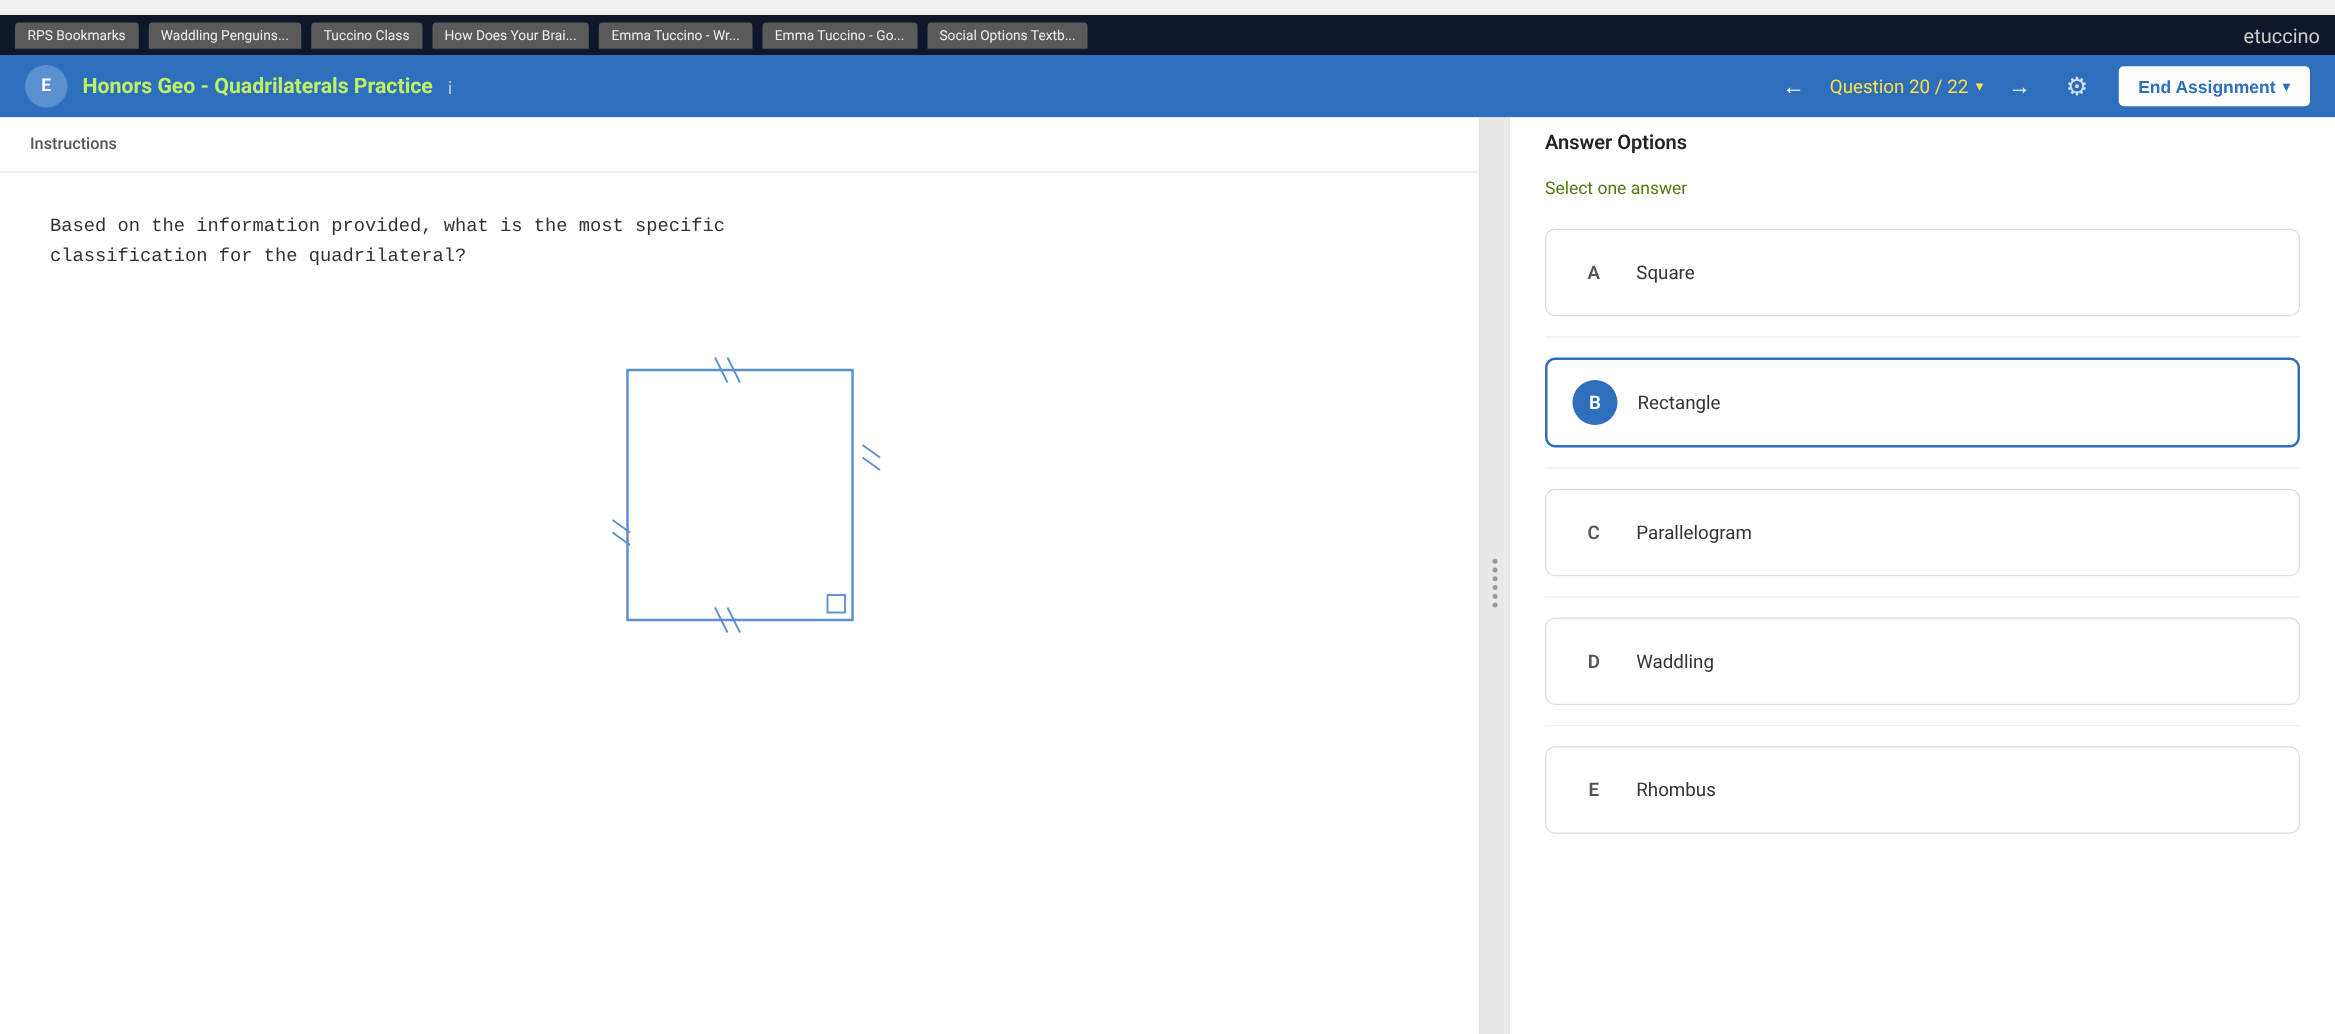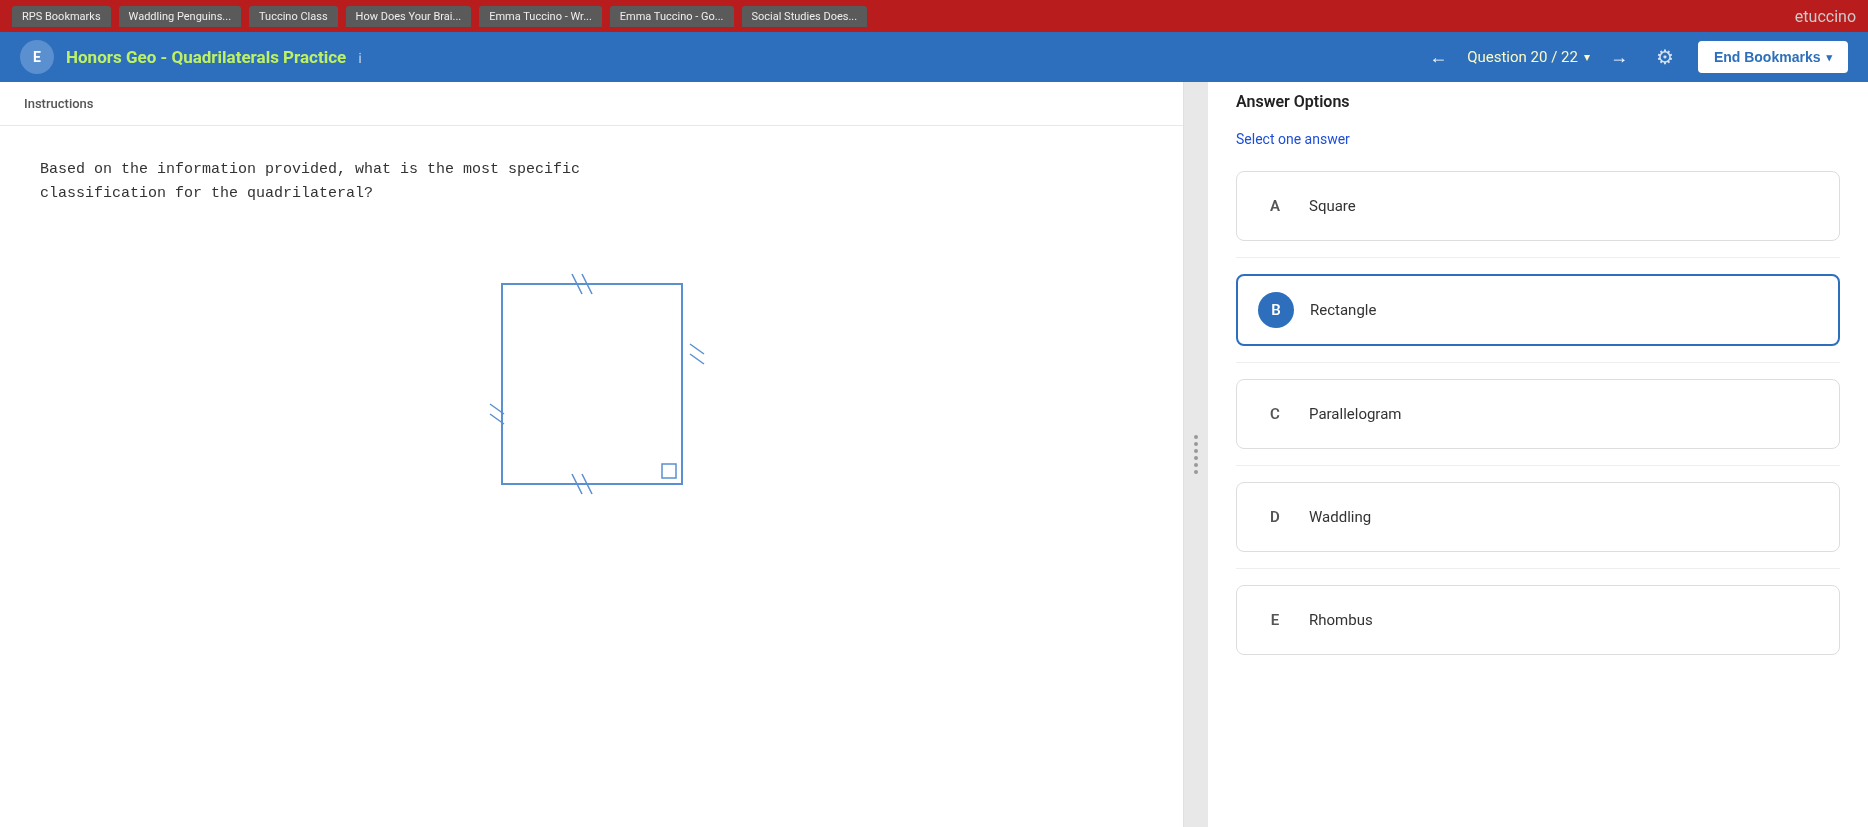--- a/index.html
+++ b/index.html
@@ -6,28 +6,29 @@
     body {
       font-family: -apple-system, BlinkMacSystemFont, 'Segoe UI', Roboto, Arial, sans-serif;
       background: #f0f0f0;
       width: 1868px;
       min-height: 827px;
       overflow-x: hidden;
     }
 
     
     .browser-bar {
-      background: #b91c1c;
+      background: #0f172a;
       height: 32px;
       display: flex;
       align-items: center;
       padding: 0 12px;
       gap: 8px;
       font-size: 11px;
       color: #ccc;
+      margin-top: 12px;
     }
     .browser-tab {
       background: #5a5a5a;
       border-radius: 3px 3px 0 0;
       padding: 4px 10px;
       font-size: 11px;
       color: #eee;
       white-space: nowrap;
       overflow: hidden;
       text-overflow: ellipsis;
@@ -79,21 +80,21 @@
       color: white;
     }
     .nav-arrow {
       color: white;
       font-size: 18px;
       cursor: pointer;
       padding: 4px;
     }
     .nav-question-label {
       font-size: 15px;
-      color: #fef9c3;
+      color: #fde047;
       display: flex;
       align-items: center;
       gap: 6px;
       cursor: pointer;
     }
     .nav-question-label .chevron {
       font-size: 12px;
     }
     .nav-settings {
       color: rgba(255,255,255,0.8);
@@ -194,21 +195,21 @@
       gap: 16px;
     }
     .answer-options-title {
       font-size: 16px;
       font-weight: 600;
       color: #222;
       margin-bottom: 4px;
     }
     .select-one-text {
       font-size: 14px;
-      color: #1d4ed8;
+      color: #4d7c0f;
       margin-bottom: 8px;
     }
     .answer-option {
       display: flex;
       align-items: center;
       gap: 16px;
       padding: 16px 20px;
       border: 1.5px solid #ddd;
       border-radius: 8px;
       cursor: pointer;
@@ -251,40 +252,40 @@
 </head>
 <body>
 
 <div class="browser-bar">
   <div class="browser-tab">RPS Bookmarks</div>
   <div class="browser-tab">Waddling Penguins...</div>
   <div class="browser-tab">Tuccino Class</div>
   <div class="browser-tab">How Does Your Brai...</div>
   <div class="browser-tab">Emma Tuccino - Wr...</div>
   <div class="browser-tab">Emma Tuccino - Go...</div>
-  <div class="browser-tab">Social Studies Does...</div>
+  <div class="browser-tab">Social Options Textb...</div>
   <div class="browser-bar-right">etuccino</div>
 </div>
 
 <div class="top-nav">
   <div class="nav-avatar">E</div>
   <span class="nav-title">Honors Geo - Quadrilaterals Practice</span>
   <span class="nav-info-icon">ℹ</span>
   <div class="nav-spacer"></div>
   <div class="nav-question-nav">
     <span class="nav-arrow">←</span>
     <span class="nav-question-label">
       <span>Question 20 / 22</span>
       <span class="chevron">▾</span>
     </span>
     <span class="nav-arrow">→</span>
   </div>
   <span class="nav-settings">⚙</span>
   <button class="end-assignment-btn">
-    <span>End Bookmarks</span>
+    <span>End Assignment</span>
     <span class="chevron-down">▾</span>
   </button>
 </div>
 
 <div class="main-content">
 
   <div class="left-panel">
     <div class="instructions-header">Instructions</div>
     <div class="question-area">
       <p class="question-text">Based on the information provided, what is the most specific classification for the quadrilateral?</p>

